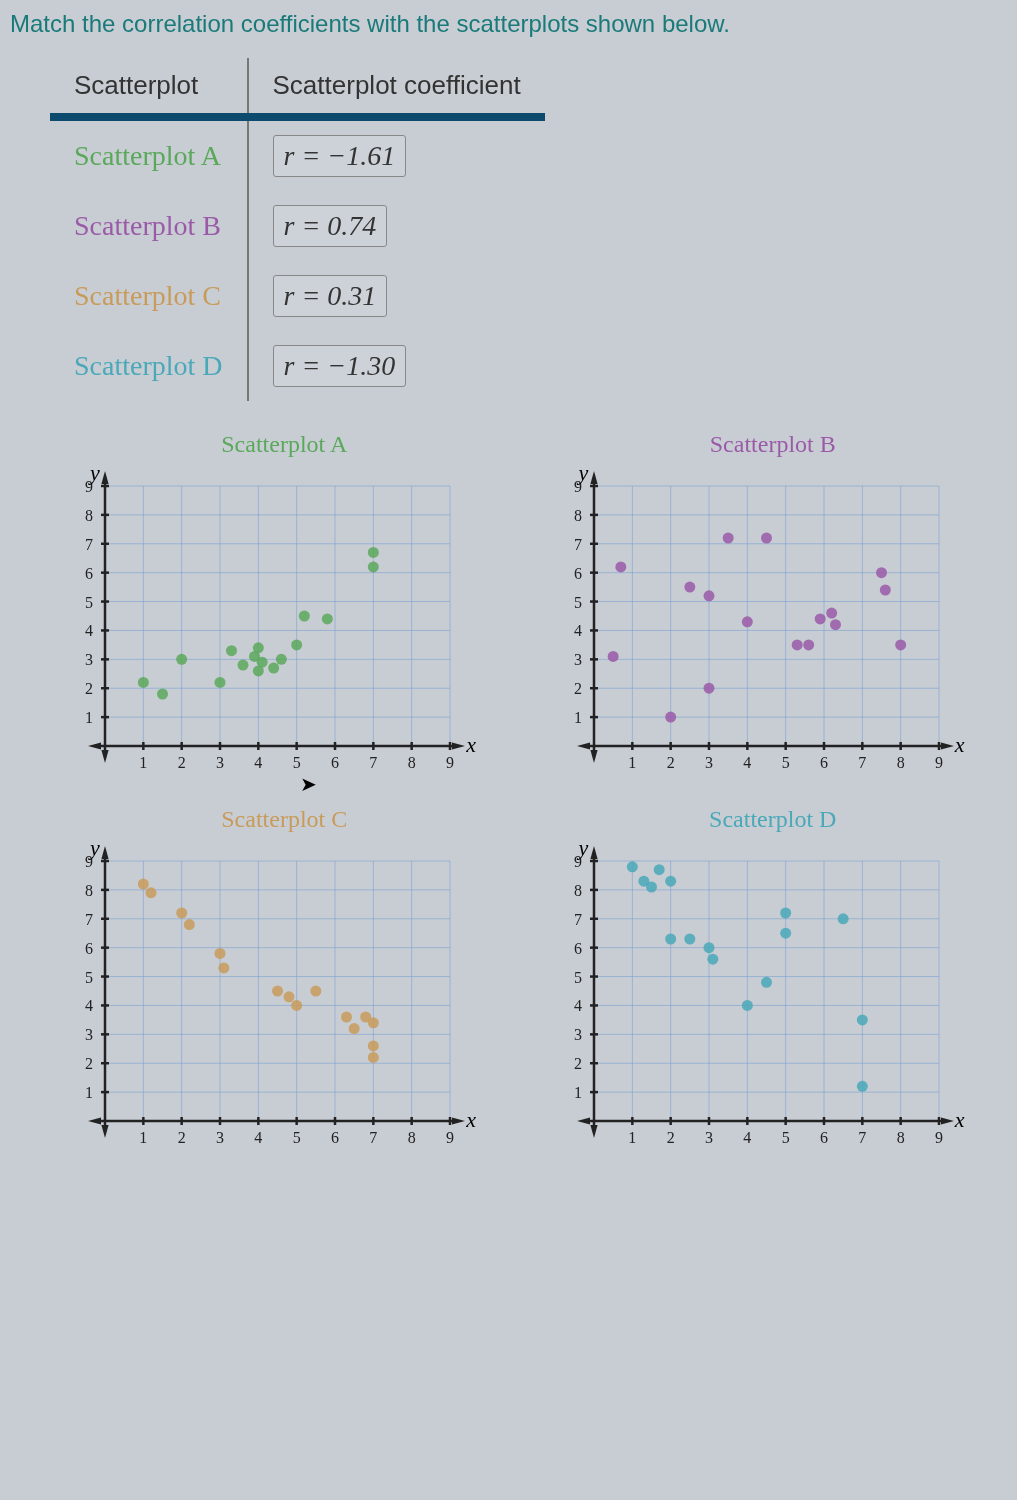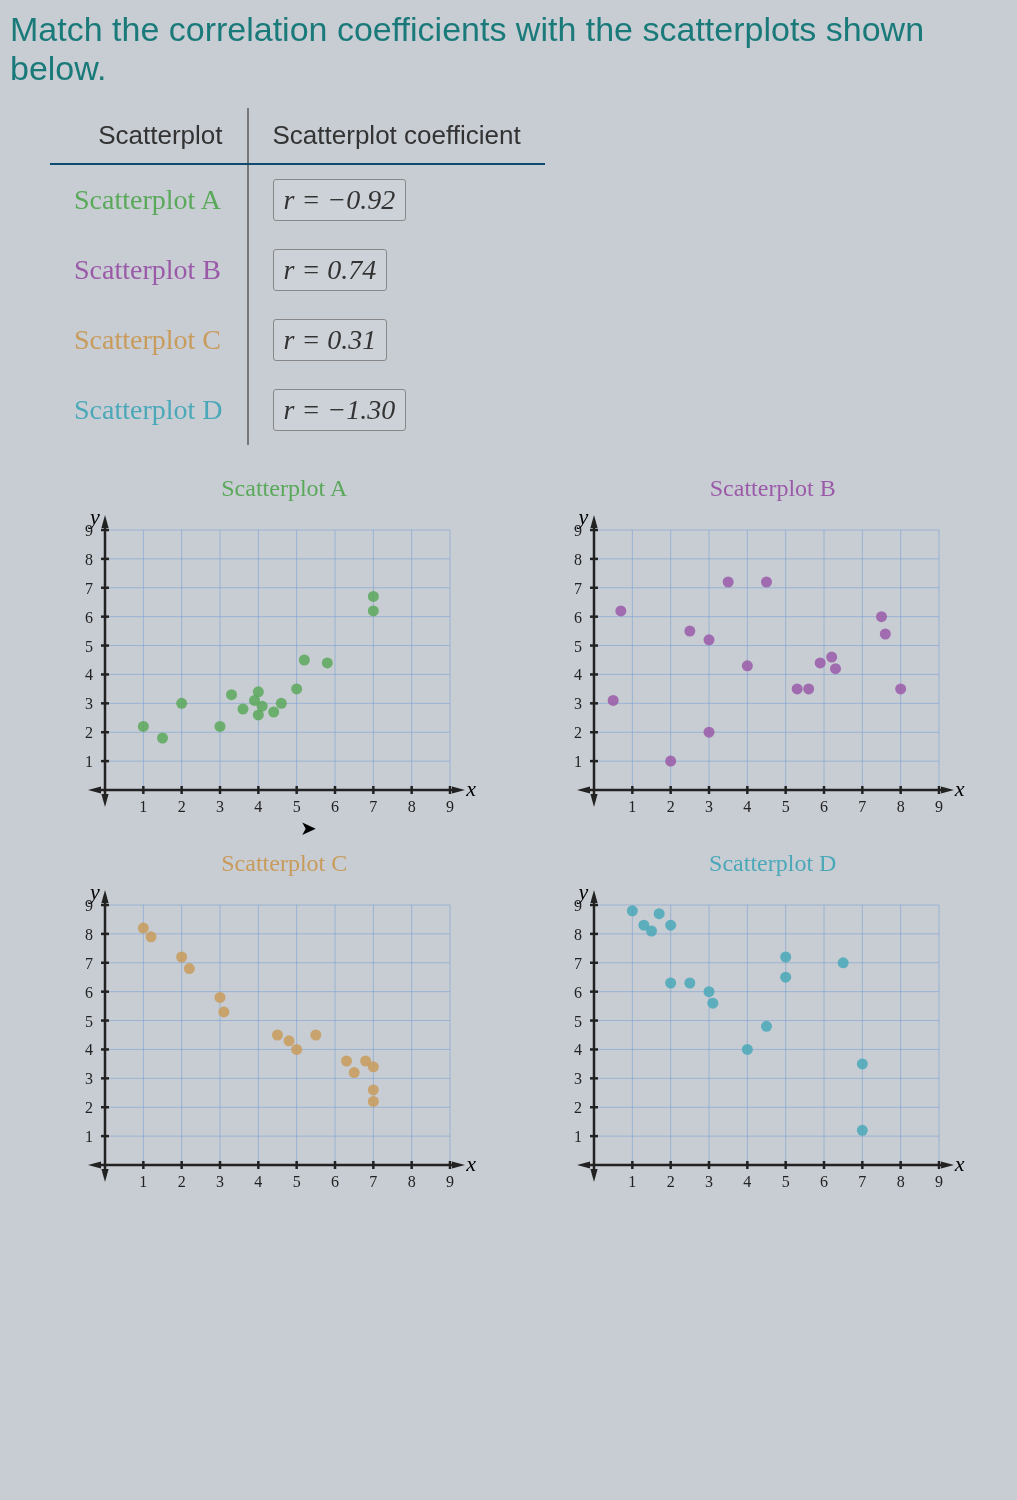--- a/index.html
+++ b/index.html
@@ -3,37 +3,37 @@
 <meta charset="utf-8">
 <style>
   * { box-sizing: border-box; margin: 0; padding: 0; }
   body {
     font-family: Georgia, 'Times New Roman', serif;
     background: #c8cdd4;
     padding: 10px;
     width: 1017px;
   }
   .question {
-    font-size: 34px;
+    font-size: 24px;
     color: #1a7a7a;
     margin-bottom: 20px;
     font-family: Arial, sans-serif;
   }
   .match-table {
     border-collapse: collapse;
     margin-bottom: 30px;
     margin-left: 40px;
   }
   .match-table th {
     font-weight: normal;
     font-size: 26px;
     color: #333;
     padding: 12px 24px;
-    text-align: right;
-    border-bottom: 2px solid #0c4a6e;
+    text-align: left;
+    border-bottom: 8px solid #0c4a6e;
     font-family: Arial, sans-serif;
   }
   .match-table th:first-child { border-right: 2px solid #777; }
   .match-table td {
     font-size: 28px;
     padding: 14px 24px;
     font-family: 'Times New Roman', serif;
   }
   .match-table td:first-child { border-right: 2px solid #777; }
   .row-a { color: #5aa85a; }
@@ -103,21 +103,21 @@
 <table class="match-table">
   <thead>
     <tr>
       <th>Scatterplot</th>
       <th>Scatterplot coefficient</th>
     </tr>
   </thead>
   <tbody>
     <tr>
       <td class="row-a">Scatterplot A</td>
-      <td><span class="r-box">r = −0.92</span></td>
+      <td><span class="r-box">r = −1.61</span></td>
     </tr>
     <tr>
       <td class="row-b">Scatterplot B</td>
       <td><span class="r-box">r = 0.74</span></td>
     </tr>
     <tr>
       <td class="row-c">Scatterplot C</td>
       <td><span class="r-box">r = 0.31</span></td>
     </tr>
     <tr>

